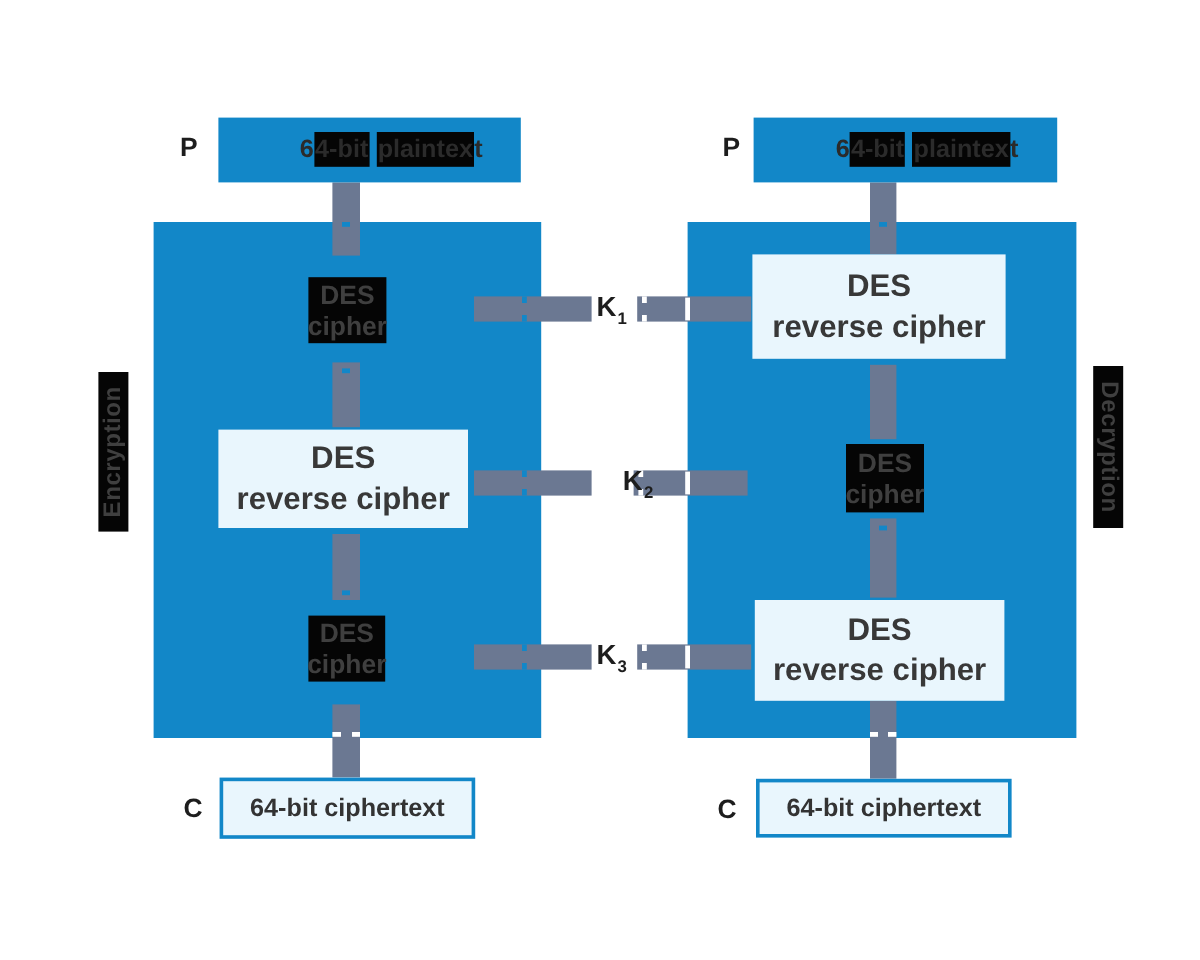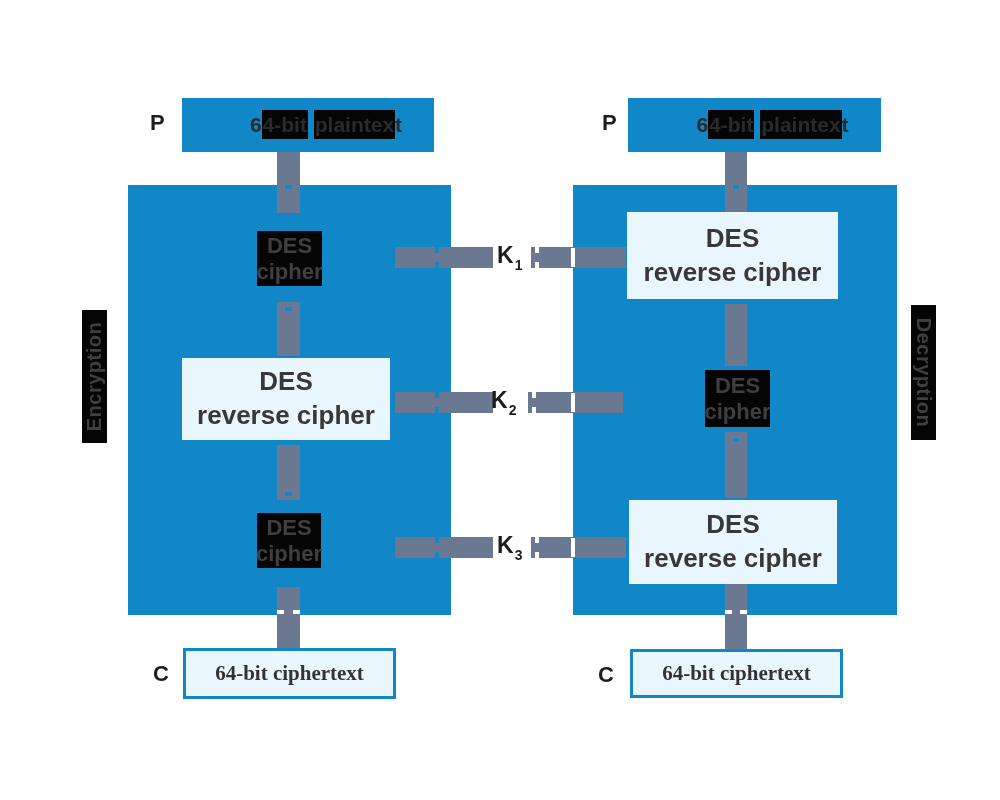--- a/index.html
+++ b/index.html
@@ -23,21 +23,21 @@
   .blue-box{position:absolute;background:var(--panel_blue);display:flex;align-items:center;justify-content:center;
             font-weight:700;font-size:21px;color:var(--text_dark);z-index:4;padding-left:36px;}
   .seg-line{white-space:pre;}
   .seg.hl{background:var(--chip_black);padding:3px 1px;}
   .light-box{position:absolute;background:var(--light_box);display:flex;flex-direction:column;align-items:center;
              justify-content:center;font-weight:700;font-size:26px;line-height:1.3;color:#383838;text-align:center;z-index:4;}
   .chip{position:absolute;background:var(--chip_black);display:flex;flex-direction:column;align-items:center;
         justify-content:center;font-weight:700;font-size:22px;line-height:26px;color:#3f3f3f;
         white-space:nowrap;text-align:center;z-index:4;}
   .out-box{position:absolute;background:var(--light_box);border:3px solid var(--panel_blue);box-sizing:border-box;
-           display:flex;align-items:center;justify-content:center;font-weight:700;font-size:21px;color:#333;z-index:4;font-family:Liberation Serif, serif;}
+           display:flex;align-items:center;justify-content:center;font-weight:700;font-size:21px;color:#333;z-index:4;}
   .sym{position:absolute;font-weight:800;font-size:22px;color:#1d1d1d;z-index:4;}
   .klabel{position:absolute;font-weight:800;font-size:23px;color:#1d1d1d;z-index:4;}
   .klabel .ksub{font-size:14px;font-weight:800;position:relative;top:7px;left:1px;}
   .side-chip{position:absolute;background:var(--chip_black);color:#3f3f3f;font-weight:700;font-size:20px;
              line-height:25px;text-align:center;letter-spacing:.5px;z-index:4;}
   .rot-ccw{transform:rotate(-90deg);}
   .rot-cw{transform:rotate(90deg);}
 </style>
 </head>
 <body>
@@ -118,21 +118,21 @@
   <div class="notch vcolon-b" style="left:435px;top:247px;width:4px;height:21px"></div>
   <div class="notch vcolon-w" style="left:535px;top:247px;width:4px;height:21px"></div>
   <div class="notch slit-w" style="left:571px;top:248px;width:4px;height:19px"></div>
   <div class="klabel" style="left:497px;top:242px"><span>K</span><span class="ksub">1</span></div>
 
   <div class="conn" style="left:395px;top:392px;width:98px;height:21px"></div>
   <div class="conn" style="left:528px;top:392px;width:95px;height:21px"></div>
   <div class="notch vcolon-b" style="left:435px;top:392px;width:4px;height:21px"></div>
   <div class="notch vcolon-w" style="left:532px;top:392px;width:4px;height:21px"></div>
   <div class="notch slit-w" style="left:571px;top:393px;width:4px;height:19px"></div>
-  <div class="klabel" style="left:491px;top:387px"><span>K</span><span class="ksub">2</span></div>
+  <div class="klabel" style="left:519px;top:387px"><span>K</span><span class="ksub">2</span></div>
 
   <div class="conn" style="left:395px;top:537px;width:98px;height:21px"></div>
   <div class="conn" style="left:531px;top:537px;width:95px;height:21px"></div>
   <div class="notch vcolon-b" style="left:435px;top:537px;width:4px;height:21px"></div>
   <div class="notch vcolon-w" style="left:535px;top:537px;width:4px;height:21px"></div>
   <div class="notch slit-w" style="left:571px;top:538px;width:4px;height:19px"></div>
   <div class="klabel" style="left:497px;top:532px"><span>K</span><span class="ksub">3</span></div>
 
 </div>
 

